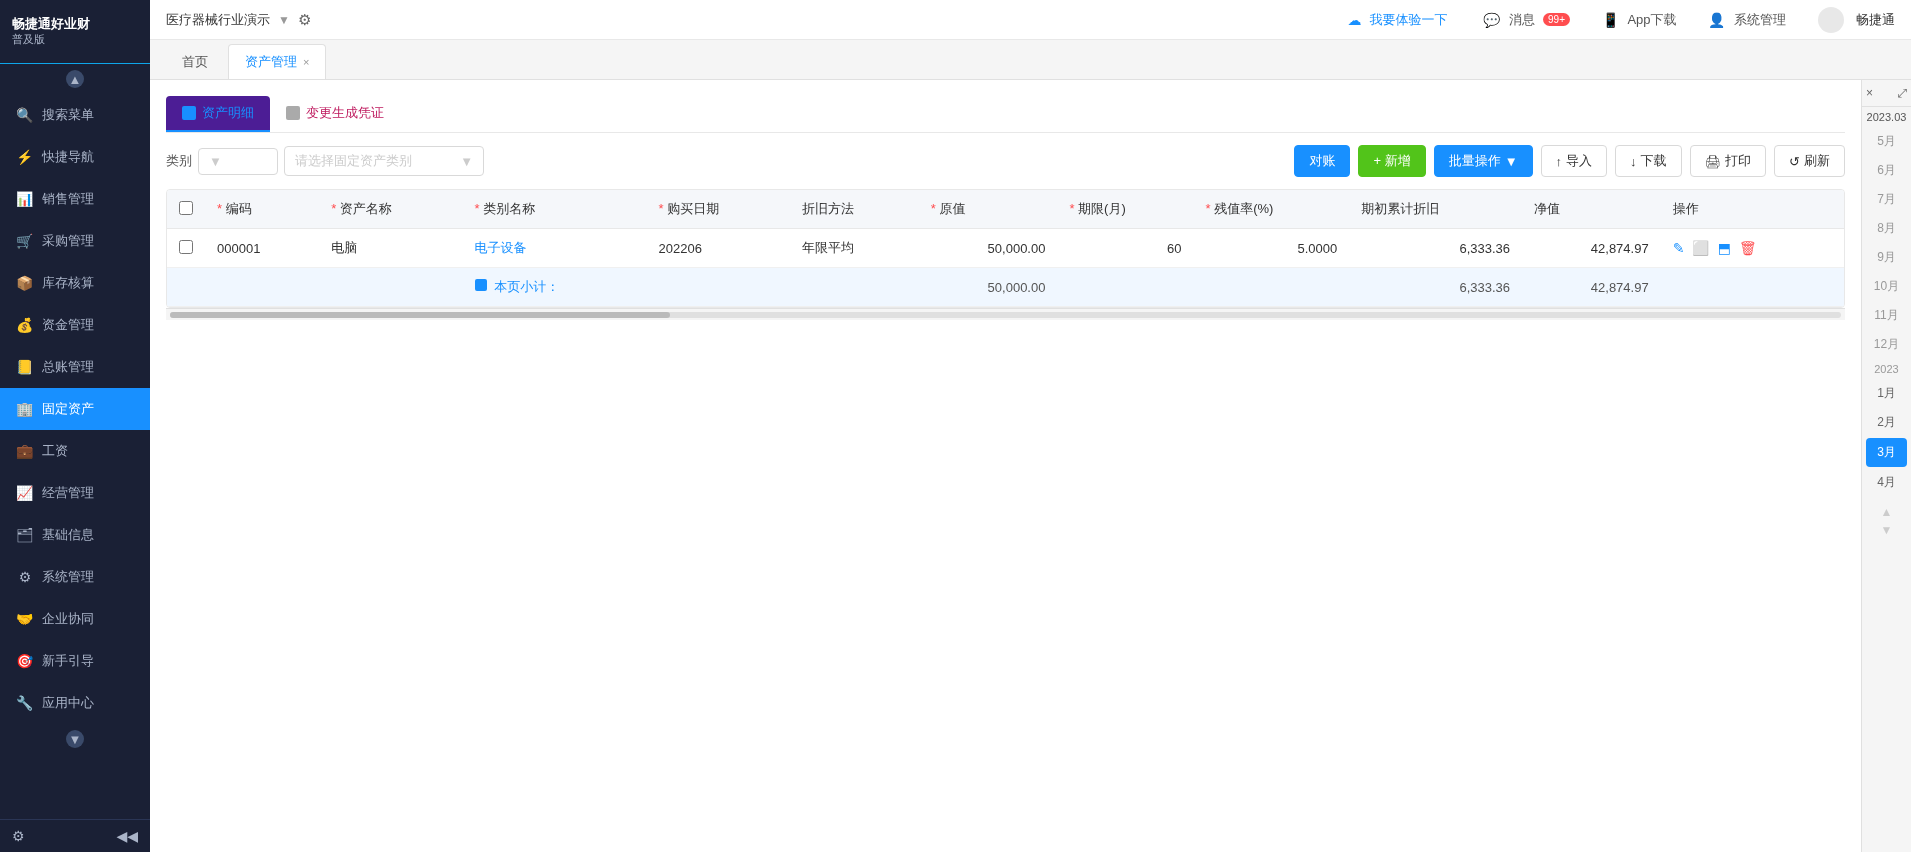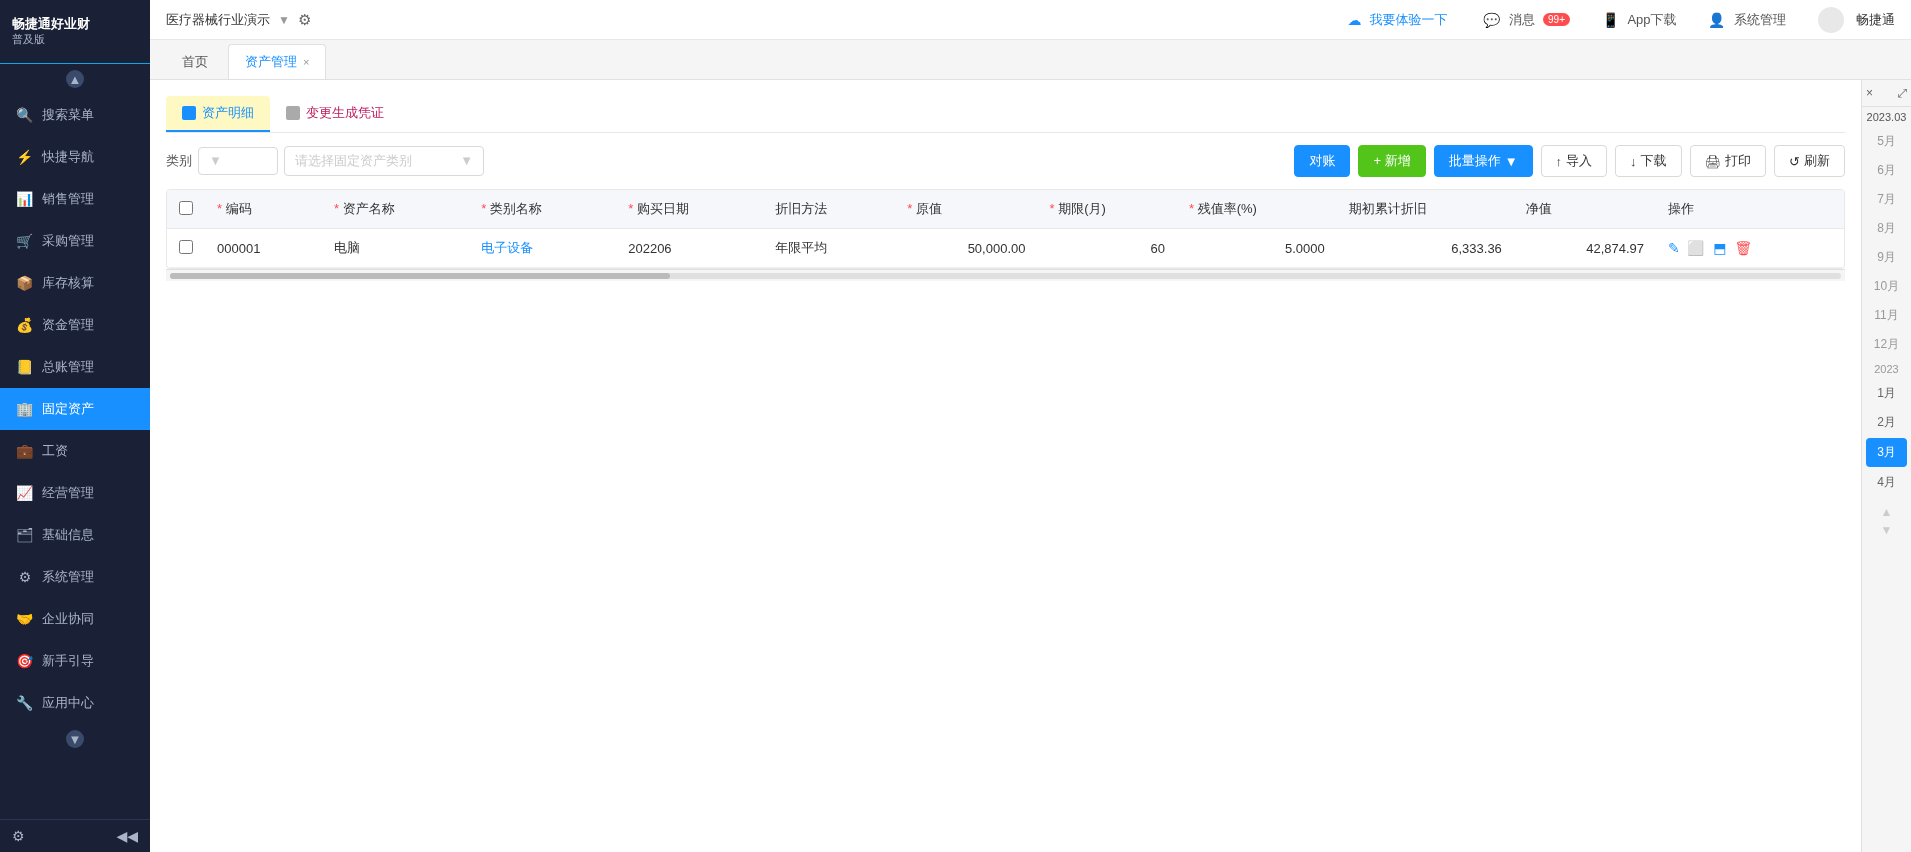--- a/index.html
+++ b/index.html
@@ -35,26 +35,26 @@
     .tab-close { font-size: 11px; color: #999; cursor: pointer; }
     .tab-home { color: #555; }
 
     
     .content { flex: 1; display: flex; overflow: hidden; }
     .content-main { flex: 1; background: #fff; overflow: auto; padding: 16px; }
 
     
     .sub-tabs { display: flex; border-bottom: 1px solid #e8e8e8; margin-bottom: 12px; }
     .sub-tab { padding: 8px 16px; font-size: 13px; cursor: pointer; color: #be185d; display: flex; align-items: center; gap: 6px; border-bottom: 2px solid transparent; }
-    .sub-tab.active { color: #1890ff; border-bottom-color: #1890ff; background: #fef9c3; border-radius: 4px 4px 0 0; }
+    .sub-tab.active { color: #1890ff; border-bottom-color: #1890ff; background: #4c1d95; border-radius: 4px 4px 0 0; }
     .sub-tab-icon { width: 14px; height: 14px; border-radius: 2px; background: #1890ff; display: flex; align-items: center; justify-content: center; }
 
     
     .toolbar { display: flex; align-items: center; justify-content: space-between; margin-bottom: 12px; }
-    .toolbar-left { display: flex; align-items: center; gap: 8px; font-family: Liberation Serif, serif; }
+    .toolbar-left { display: flex; align-items: center; gap: 8px; }
     .toolbar-right { display: flex; align-items: flex-start; gap: 8px; }
     .btn { padding: 6px 14px; border: 1px solid #d9d9d9; border-radius: 4px; background: #fff; cursor: pointer; font-size: 13px; color: #333; display: flex; align-items: center; gap: 4px; }
     .btn-primary { background: #1890ff; color: #fff; border-color: #1890ff; }
     .btn-success { background: #52c41a; color: #fff; border-color: #52c41a; }
     .filter-select { display: flex; align-items: center; gap: 6px; }
     .select-box { border: 1px solid #d9d9d9; border-radius: 4px; padding: 5px 10px; font-size: 13px; color: #999; display: flex; align-items: center; gap: 4px; cursor: pointer; min-width: 80px; }
     .select-dropdown { border: 1px solid #d9d9d9; border-radius: 4px; padding: 5px 10px; font-size: 13px; color: #999; display: flex; align-items: center; gap: 4px; cursor: pointer; min-width: 200px; background: #fff; }
     .select-dropdown .arrow { color: #ccc; }
 
     
@@ -303,20 +303,37 @@
               <td style="text-align:right;">42,874.97</td>
               <td>
                 <div class="action-icons">
                   <span class="action-icon" title="编辑">✎</span>
                   <span class="action-icon" title="复制">⬜</span>
                   <span class="action-icon" title="更多">⬒</span>
                   <span class="action-icon danger" title="删除">🗑</span>
                 </div>
               </td>
             </tr>
+            <tr class="subtotal-row">
+              <td></td>
+              <td></td>
+              <td></td>
+              <td style="color:#1890ff;">
+                <span style="width:12px;height:12px;background:#1890ff;display:inline-block;border-radius:2px;margin-right:4px;"></span>
+                <span>本页小计：</span>
+              </td>
+              <td></td>
+              <td></td>
+              <td style="text-align:right;">50,000.00</td>
+              <td></td>
+              <td></td>
+              <td style="text-align:right;">6,333.36</td>
+              <td style="text-align:right;">42,874.97</td>
+              <td></td>
+            </tr>
           </tbody>
         </table>
       </div>
 
       <div class="h-scrollbar">
         <div class="h-scrollbar-track">
           <div class="h-scrollbar-thumb"></div>
         </div>
       </div>
 

